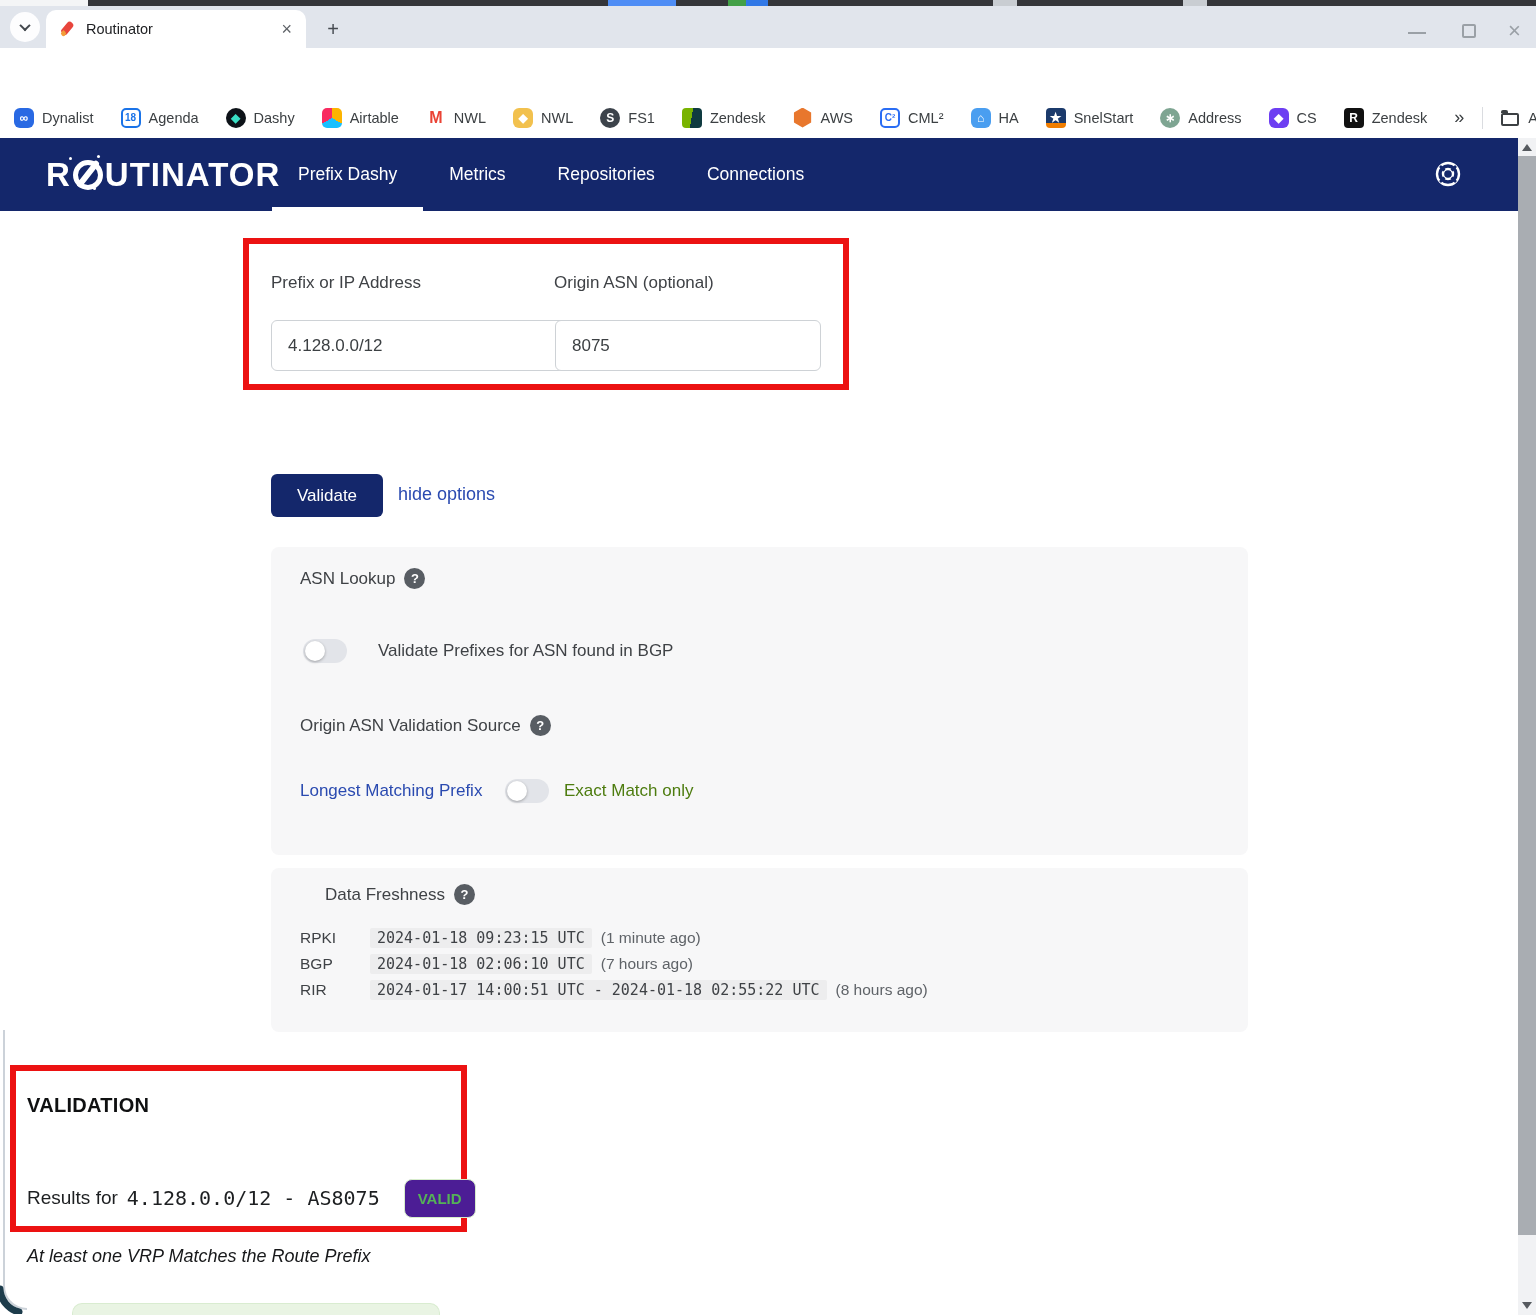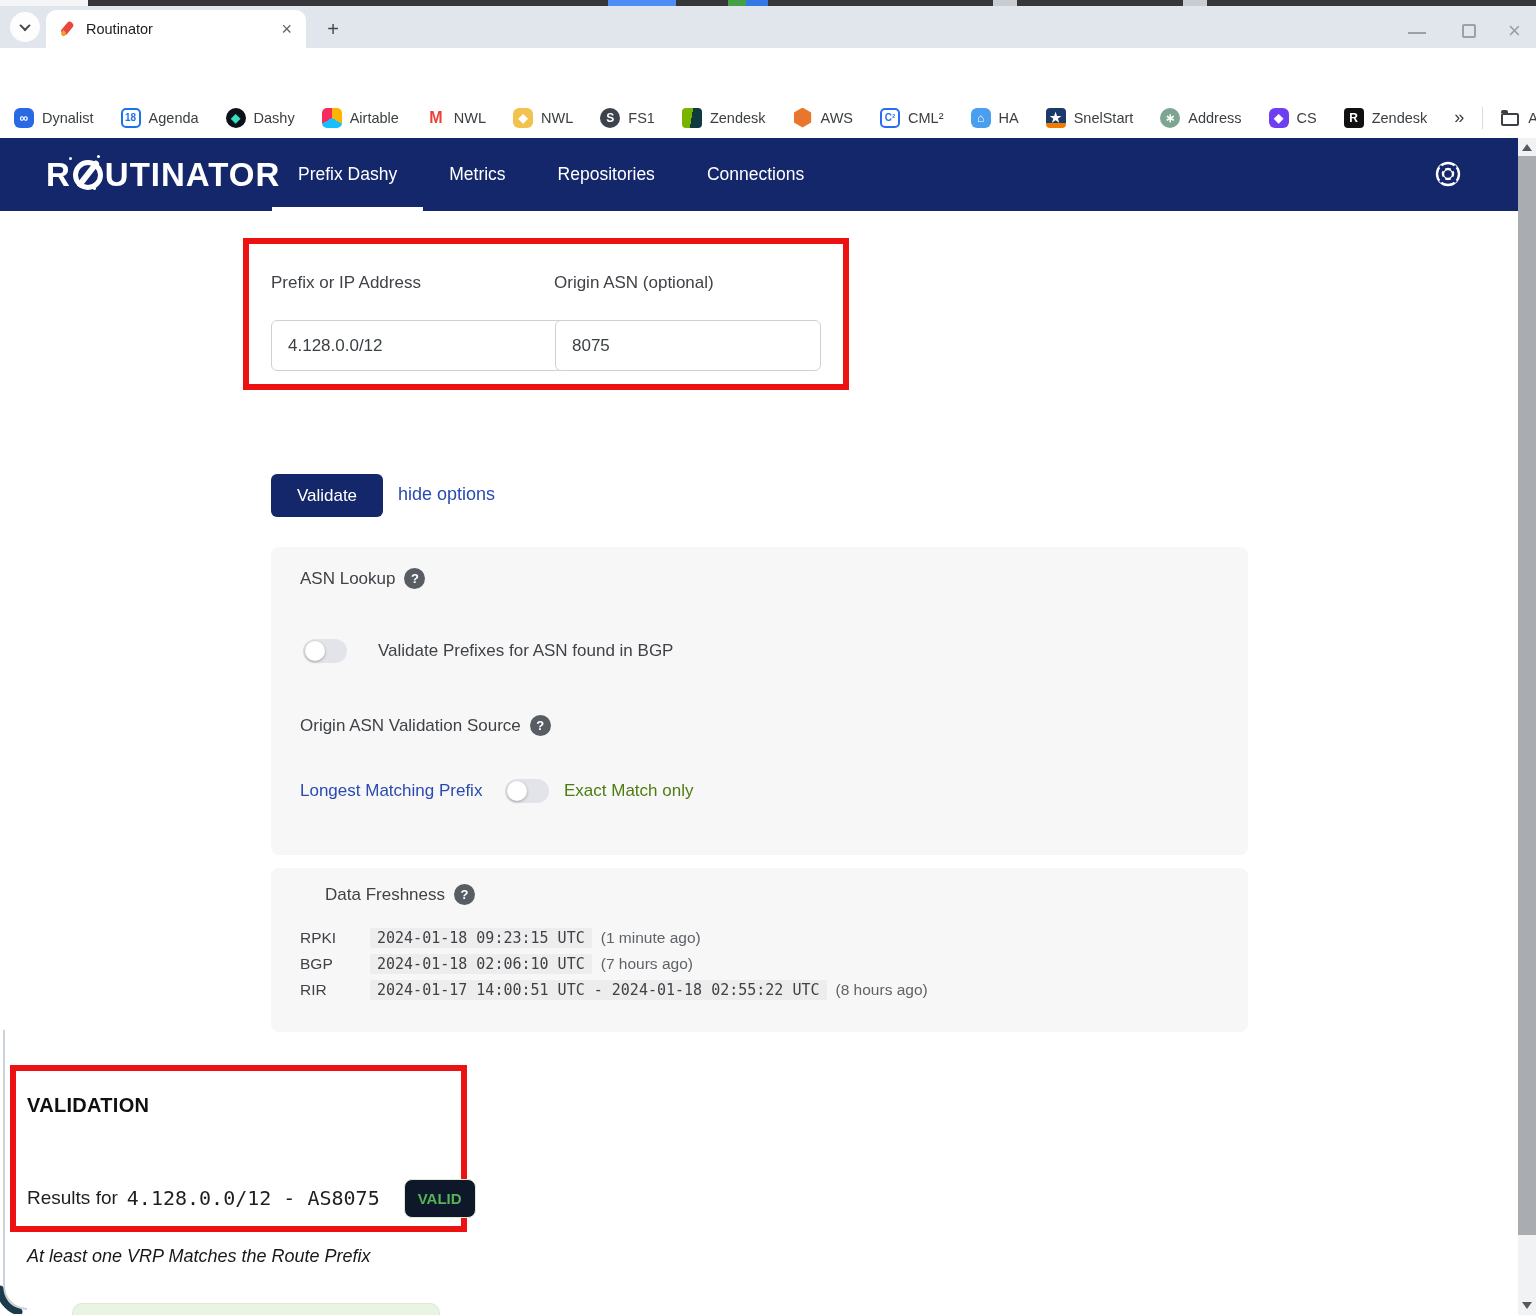--- a/index.html
+++ b/index.html
@@ -116,21 +116,21 @@
   .fresh-rows { position:absolute; left:300px; top:925px; width:920px; }
   .fresh-row { display:flex; align-items:center; height:26px; }
   .fresh-name { width:70px; font-size:15.5px; color:#3f4246; }
   .fresh-time { font-family:"DejaVu Sans Mono",monospace; font-size:15px; color:#3f4246; background:#ededee; padding:1px 7px; border-radius:2px; white-space:nowrap; }
   .fresh-ago { margin-left:9px; font-size:15.5px; color:#5f6368; white-space:nowrap; }
 
   .validation-title { position:absolute; left:27px; top:1094px; font-size:20px; font-weight:800; color:#0f1011; letter-spacing:0.3px; }
   .results-row { position:absolute; left:27px; top:1176px; height:44px; display:flex; align-items:center; }
   .results-label { font-size:19px; color:#1d1f21; }
   .results-value { font-family:"DejaVu Sans Mono",monospace; font-size:20px; color:#1d1f21; margin-left:9px; }
-  .valid-badge { margin-left:24px; background:#0f172a; border:1px solid #d7edcb; border-radius:8px; color:#55b257; font-size:15px; font-weight:bold; padding:10px 13px; }
+  .valid-badge { margin-left:24px; background:#4c1d95; border:1px solid #d7edcb; border-radius:8px; color:#55b257; font-size:15px; font-weight:bold; padding:10px 13px; }
   .vrp-message { position:absolute; left:27px; top:1246px; font-size:18px; font-style:italic; color:#17181a; }
   .green-partial { position:absolute; left:72px; top:1303px; width:368px; height:14px; background:#e9f4e3; border:1px solid #d9ecd0; border-bottom:none; border-radius:10px 10px 0 0; }
 
   
   .edge-line { position:absolute; left:3px; top:1030px; width:24px; height:280px; border-left:2px solid #ccd2d9; border-bottom:2px solid #ccd2d9; border-bottom-left-radius:24px; }
   .corner-arc { position:absolute; left:-4px; top:1284px; }
 
   
   .scrollbar { position:absolute; left:1518px; top:138px; width:18px; height:1177px; background:#f1f2f4; }
   .sb-up { position:absolute; left:4px; top:6px; width:0; height:0; border-left:5px solid transparent; border-right:5px solid transparent; border-bottom:7px solid #565a5f; }

